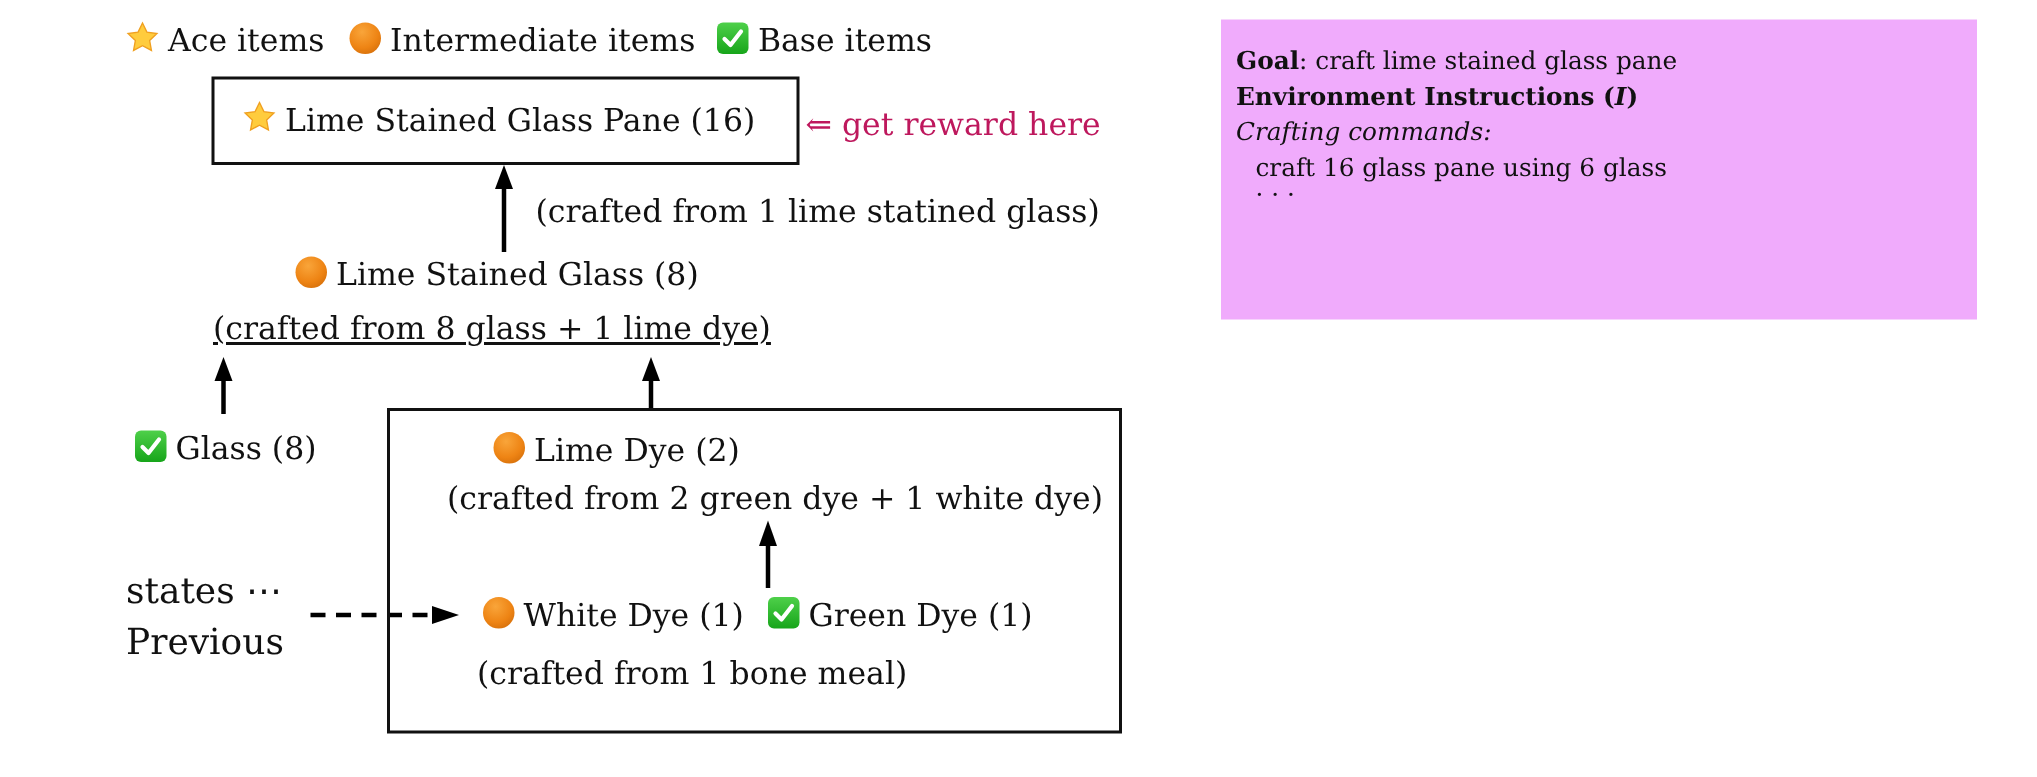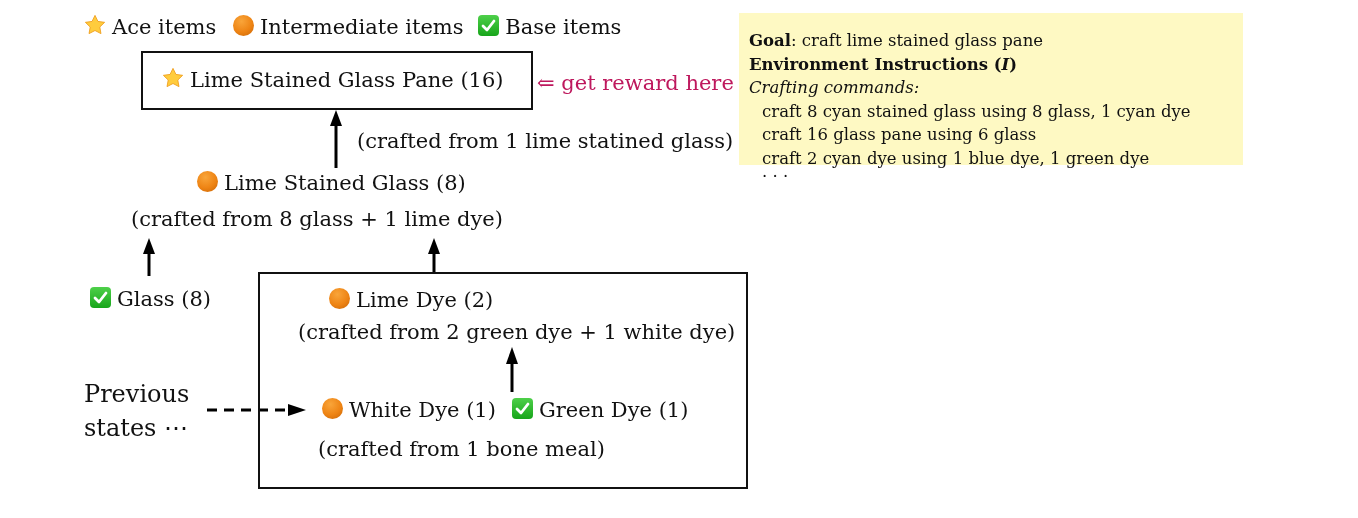--- a/index.html
+++ b/index.html
@@ -9,22 +9,22 @@
   .t21 { font-size: 21px; }
   .t24 { font-size: 24px; }
   .ic { display: inline-block; vertical-align: -2px; margin-right: 6px; }
   .star { width: 22px; height: 22px; }
   .dot { width: 21px; height: 21px; border-radius: 50%;
          background: radial-gradient(circle at 40% 30%, #f9a53a 0%, #ee8414 55%, #c86405 100%); }
   .chk { width: 21px; height: 21px; border-radius: 4px; background: linear-gradient(#4ed04a, #17a51a);
          position: relative; }
   .chk svg { position: absolute; left: 0; top: 0; }
   .box { position: absolute; border: 2px solid #111; box-sizing: border-box; }
-  .panel { position: absolute; left: 739px; top: 13px; width: 504px; height: 152px;
-           background: #fef9c3; box-sizing: border-box; padding: 16px 10px; font-size: 16.5px; line-height: 23.5px; }
+  .panel { position: absolute; left: 814px; top: 13px; width: 504px; height: 200px;
+           background: #f0abfc; box-sizing: border-box; padding: 16px 10px; font-size: 16.5px; line-height: 23.5px; }
   .panel .b { font-weight: bold; }
   .panel .it { font-style: italic; }
   .panel .cmd { padding-left: 13px; display: block; }
   .red { color: #be185d; }
 </style>
 </head>
 <body>
 
 <svg class="abs" style="left:0;top:0" width="1358" height="518">
   <defs>
@@ -73,21 +73,21 @@
 </div>
 <div class="abs t21 red" style="left:537px;top:71px;">
   <span>⇐</span>
   <span>get reward here</span>
 </div>
 <div class="abs t21" style="left:357px;top:129px;">(crafted from 1 lime statined glass)</div>
 
 <div class="abs t21" style="left:197px;top:171px;text-align:center;">
   <span class="ic dot"></span><span>Lime Stained Glass (8)</span>
 </div>
-<div class="abs t21" style="left:131px;top:207px;">(crafted from 8 glass + 1 lime dye)</div>
+<div class="abs t21" style="left:142px;top:207px;text-decoration:underline;">(crafted from 8 glass + 1 lime dye)</div>
 
 <div class="abs t21" style="left:90px;top:287px;text-align:center;">
   <span class="ic chk">
     <svg width="21" height="21" viewBox="0 0 21 21">
         <path d="M5 11l4 4 7-9" fill="none" stroke="#fff" stroke-width="2.8" stroke-linecap="round" stroke-linejoin="round"></path>
       </svg>
   </span><span>Glass (8)</span>
 </div>
 
 <div class="box" style="left:258px;top:272px;width:490px;height:217px;"></div>
@@ -102,25 +102,23 @@
 <div class="abs t21" style="left:512px;top:398px;text-align:center;">
   <span class="ic chk">
     <svg width="21" height="21" viewBox="0 0 21 21">
         <path d="M5 11l4 4 7-9" fill="none" stroke="#fff" stroke-width="2.8" stroke-linecap="round" stroke-linejoin="round"></path>
       </svg>
   </span><span>Green Dye (1)</span>
 </div>
 <div class="abs t21" style="left:318px;top:437px;">(crafted from 1 bone meal)</div>
 
 <div class="abs t24" style="left:84px;top:377px;line-height:34px;">
+  <div>states ⋯</div>
   <div>Previous</div>
-  <div>states ⋯</div>
 </div>
 
 <div class="panel">
   <div><span class="b">Goal</span><span>: craft lime stained glass pane</span></div>
   <div class="b"><span>Environment Instructions (</span><span class="it">I</span><span>)</span></div>
   <div class="it">Crafting commands:</div>
-  <span class="cmd">craft 8 cyan stained glass using 8 glass, 1 cyan dye</span>
   <span class="cmd">craft 16 glass pane using 6 glass</span>
-  <span class="cmd">craft 2 cyan dye using 1 blue dye, 1 green dye</span>
   <span class="cmd" style="line-height:14px">· · ·</span>
 </div>
 
 </body></html>

